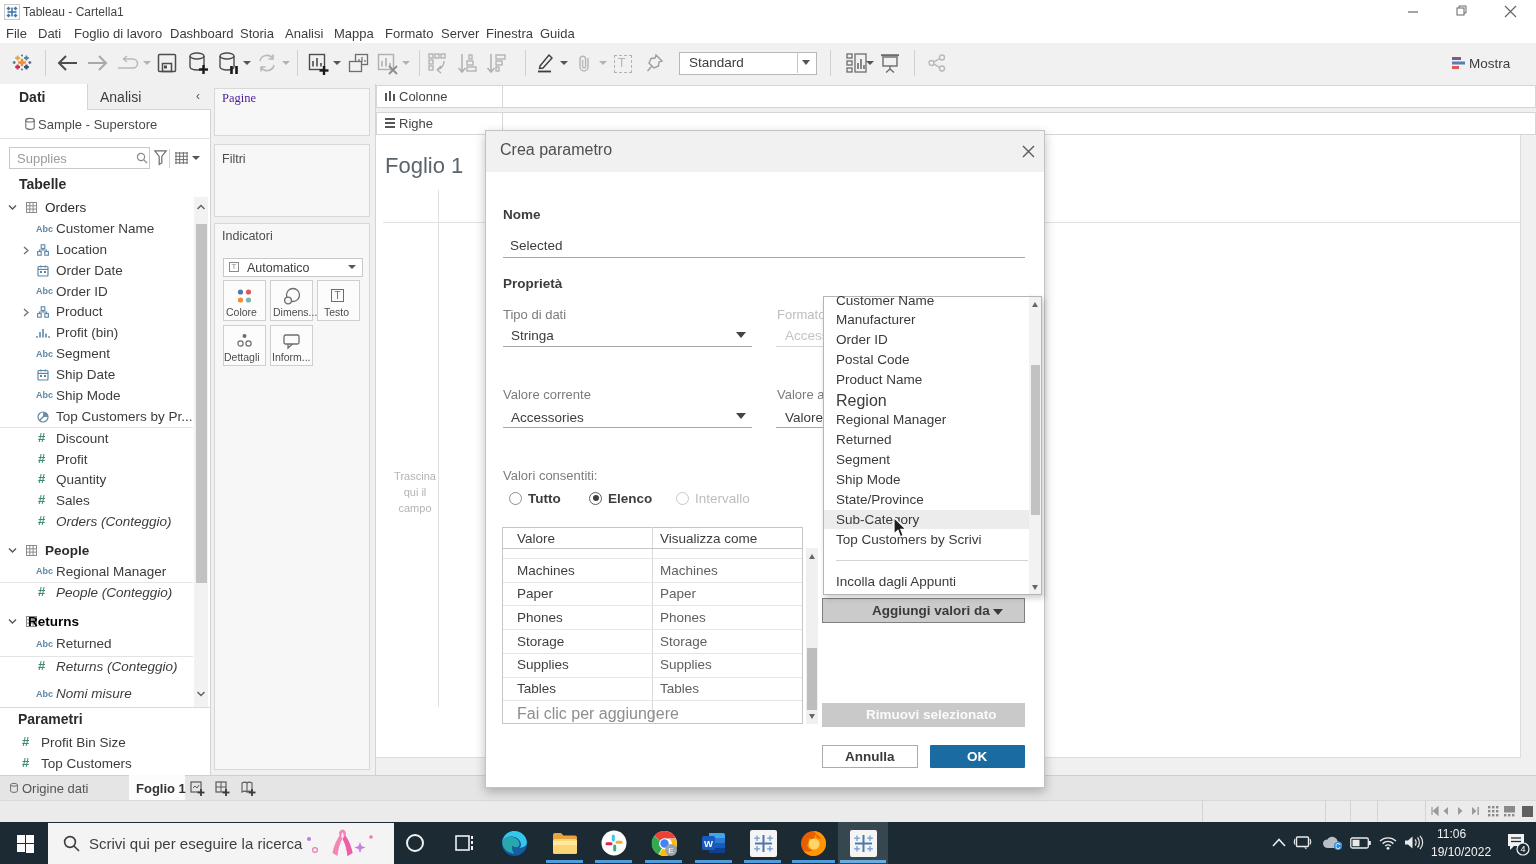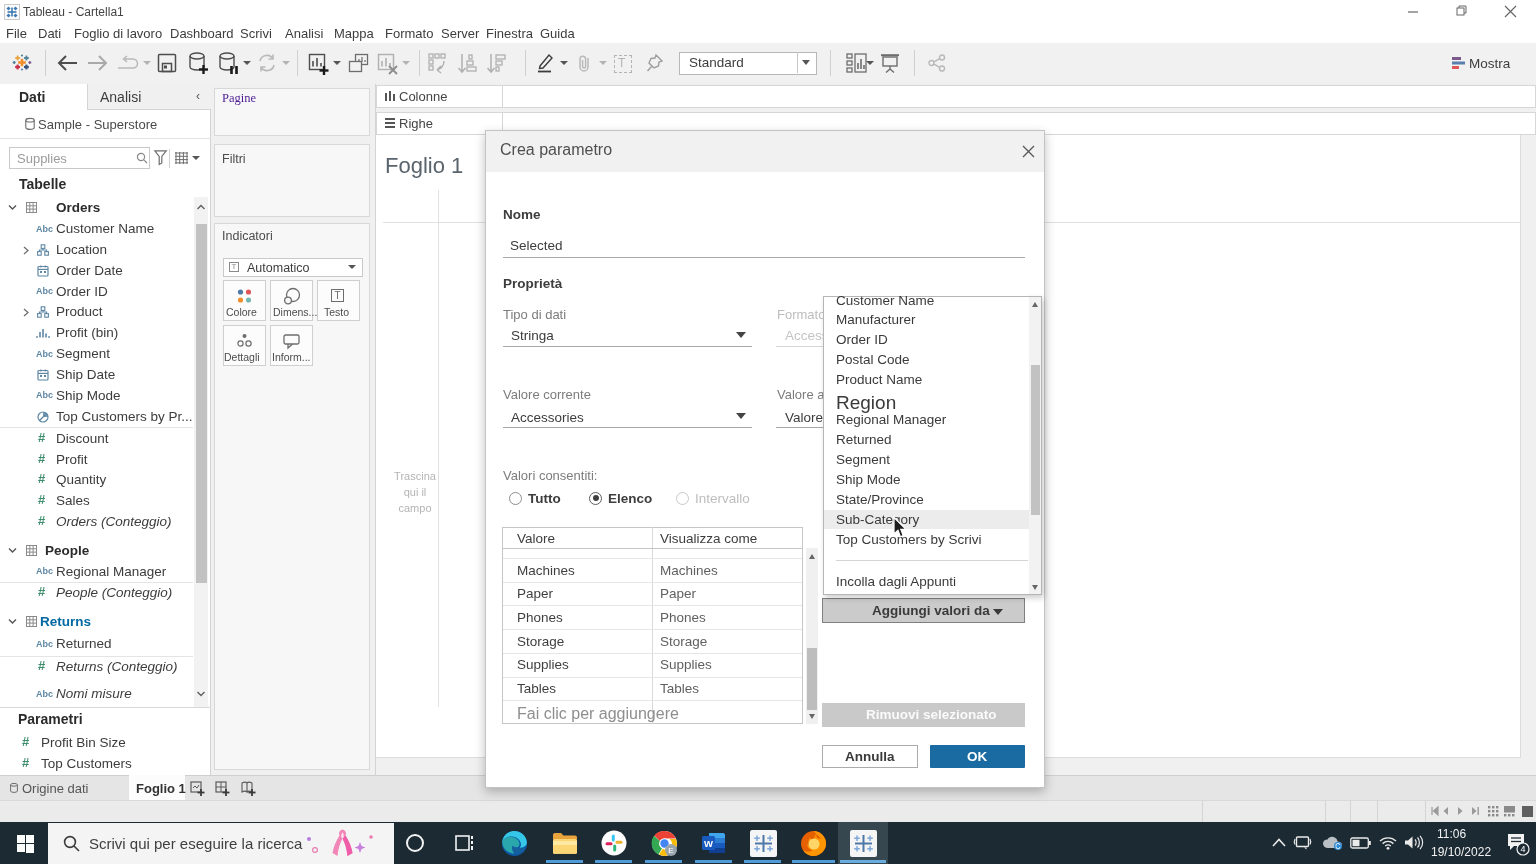--- a/index.html
+++ b/index.html
@@ -35,21 +35,21 @@
   <path d="M51 2 L51 0 L58 0 L58 7 L56 7" fill="none" stroke="#666" stroke-width="1"></path>
   <path d="M97 0 L108 11 M108 0 L97 11" stroke="#666" stroke-width="1.2"></path>
 </svg>
 
 <div class="abs" style="left:0;top:24px;width:1536px;height:19px;background:#ffffff;"></div>
 <div class="abs" style="left:0;top:24px;height:19px;font-size:13px;color:#3d3d3d;">
   <span class="t" style="left:6px;top:2px;">File</span>
   <span class="t" style="left:38px;top:2px;">Dati</span>
   <span class="t" style="left:74px;top:2px;">Foglio di lavoro</span>
   <span class="t" style="left:170px;top:2px;">Dashboard</span>
-  <span class="t" style="left:240px;top:2px;">Scrivi</span>
+  <span class="t" style="left:240px;top:2px;">Storia</span>
   <span class="t" style="left:285px;top:2px;">Analisi</span>
   <span class="t" style="left:334px;top:2px;">Mappa</span>
   <span class="t" style="left:385px;top:2px;">Formato</span>
   <span class="t" style="left:441px;top:2px;">Server</span>
   <span class="t" style="left:486px;top:2px;">Finestra</span>
   <span class="t" style="left:540px;top:2px;">Guida</span>
 </div>
 
 <div class="abs" style="left:0;top:43px;width:1536px;height:39px;background:#f1f1f1;"></div>
 <svg class="abs" style="left:13px;top:54px" width="18" height="17" viewBox="0 0 18 17">
@@ -304,21 +304,21 @@
     </svg>
 <svg class="abs" style="left:26px;top:202.0px" width="11" height="11" viewBox="0 0 11 11">
       <rect x="0.5" y="0.5" width="10" height="10" fill="none" stroke="#8a8a8a" stroke-width="1"></rect>
       <g stroke="#8a8a8a" stroke-width="1">
         <line x1="0.5" y1="3.8" x2="10.5" y2="3.8"></line>
         <line x1="0.5" y1="7.1" x2="10.5" y2="7.1"></line>
         <line x1="3.8" y1="0.5" x2="3.8" y2="10.5"></line>
         <line x1="7.1" y1="0.5" x2="7.1" y2="10.5"></line>
       </g>
     </svg>
-<div class="t" style="left:45px;top:199.5px;font-size:13.5px;font-weight:bold;color:#2b2b2b;margin-left:11px;">Orders</div>
+<div class="t" style="left:45px;top:199.5px;font-size:13.5px;font-weight:normal;color:#2b2b2b;">Orders</div>
 <div class="t" style="left:36px;top:223.5px;font-size:9px;font-weight:bold;color:#5e87a5;">Abc</div>
 <div class="t" style="left:56px;top:221px;font-size:13.5px;color:#3c3c3c;">Customer Name</div>
 <svg class="abs" style="left:23px;top:245.5px" width="6" height="9" viewBox="0 0 6 9">
       <path d="M1 1 L5 4.5 L1 8" fill="none" stroke="#707070" stroke-width="1.3"></path>
     </svg>
 <svg class="abs" style="left:37px;top:244px" width="12" height="12" viewBox="0 0 12 12">
       <g fill="none" stroke="#5e87a5" stroke-width="1.1">
         <rect x="4.2" y="0.8" width="3.6" height="3.6"></rect>
         <rect x="0.6" y="7.6" width="3.6" height="3.6"></rect>
         <rect x="7.8" y="7.6" width="3.6" height="3.6"></rect>
@@ -412,21 +412,21 @@
     </svg>
 <svg class="abs" style="left:26px;top:616.0px" width="11" height="11" viewBox="0 0 11 11">
       <rect x="0.5" y="0.5" width="10" height="10" fill="none" stroke="#8a8a8a" stroke-width="1"></rect>
       <g stroke="#8a8a8a" stroke-width="1">
         <line x1="0.5" y1="3.8" x2="10.5" y2="3.8"></line>
         <line x1="0.5" y1="7.1" x2="10.5" y2="7.1"></line>
         <line x1="3.8" y1="0.5" x2="3.8" y2="10.5"></line>
         <line x1="7.1" y1="0.5" x2="7.1" y2="10.5"></line>
       </g>
     </svg>
-<div class="t" style="left:40px;top:613.5px;font-size:13.5px;font-weight:bold;color:#0369a1;">Returns</div>
+<div class="t" style="left:28px;top:613.5px;font-size:13.5px;font-weight:bold;color:#000000;">Returns</div>
 <div class="t" style="left:36px;top:638.5px;font-size:9px;font-weight:bold;color:#5e87a5;">Abc</div>
 <div class="t" style="left:56px;top:636px;font-size:13.5px;color:#3c3c3c;">Returned</div>
 <div class="abs" style="left:0;top:655.5px;width:193px;height:1px;background:#e4e4e4;"></div>
 <div class="t" style="left:38px;top:658px;font-size:13px;font-weight:bold;color:#3e8e6e;">#</div>
 <div class="t" style="left:56px;top:659px;font-size:13.5px;color:#3c3c3c;font-style:italic;">Returns (Conteggio)</div>
 <div class="t" style="left:36px;top:688.5px;font-size:9px;font-weight:bold;color:#5e87a5;">Abc</div>
 <div class="t" style="left:56px;top:686px;font-size:13.5px;color:#3c3c3c;font-style:italic;">Nomi misure</div>
 <div class="abs" style="left:194px;top:197px;width:14px;height:510px;background:#f2f2f2;"></div>
 <svg class="abs" style="left:197px;top:204px" width="8" height="6" viewBox="0 0 8 6">
       <path d="M0.5 5 L4 1.5 L7.5 5" fill="none" stroke="#606060" stroke-width="1.4"></path>
@@ -848,21 +848,21 @@
 <div class="abs" style="left:930px;top:745px;width:95px;height:23px;background:#1b6ba3;border-radius:1px;"></div>
 <div class="t" style="left:967px;top:749px;font-size:13.5px;font-weight:bold;color:#ffffff;">OK</div>
 
 <div class="abs" style="left:823px;top:296px;width:219px;height:299px;background:#ffffff;border:1px solid #b5b5b5;box-sizing:border-box;box-shadow:2px 3px 6px rgba(0,0,0,0.2);overflow:hidden;"></div>
 <div class="abs" style="left:824px;top:509.5px;width:205px;height:19.5px;background:#ececec;"></div>
 <div class="t" style="left:836px;top:292.5px;font-size:13.5px;color:#3a3a3a;">Customer Name</div>
 <div class="t" style="left:836px;top:312.0px;font-size:13.5px;color:#3a3a3a;">Manufacturer</div>
 <div class="t" style="left:836px;top:331.5px;font-size:13.5px;color:#3a3a3a;">Order ID</div>
 <div class="t" style="left:836px;top:351.5px;font-size:13.5px;color:#3a3a3a;">Postal Code</div>
 <div class="t" style="left:836px;top:372.0px;font-size:13.5px;color:#3a3a3a;">Product Name</div>
-<div class="t" style="left:836px;top:392.0px;font-size:19px;color:#3a3a3a;">Region</div>
+<div class="t" style="left:836px;top:392.0px;font-size:16px;color:#3a3a3a;">Region</div>
 <div class="t" style="left:836px;top:412.0px;font-size:13.5px;color:#3a3a3a;">Regional Manager</div>
 <div class="t" style="left:836px;top:432.0px;font-size:13.5px;color:#3a3a3a;">Returned</div>
 <div class="t" style="left:836px;top:452.0px;font-size:13.5px;color:#3a3a3a;">Segment</div>
 <div class="t" style="left:836px;top:472.0px;font-size:13.5px;color:#3a3a3a;">Ship Mode</div>
 <div class="t" style="left:836px;top:491.5px;font-size:13.5px;color:#3a3a3a;">State/Province</div>
 <div class="t" style="left:836px;top:511.5px;font-size:13.5px;color:#3a3a3a;">Sub-Category</div>
 <div class="t" style="left:836px;top:531.5px;font-size:13.5px;color:#3a3a3a;">Top Customers by Scrivi</div>
 <div class="abs" style="left:836px;top:559.5px;width:192px;height:1px;background:#d4d4d4;"></div>
 <div class="t" style="left:836px;top:573.5px;font-size:13.5px;color:#3a3a3a;">Incolla dagli Appunti</div>
 

